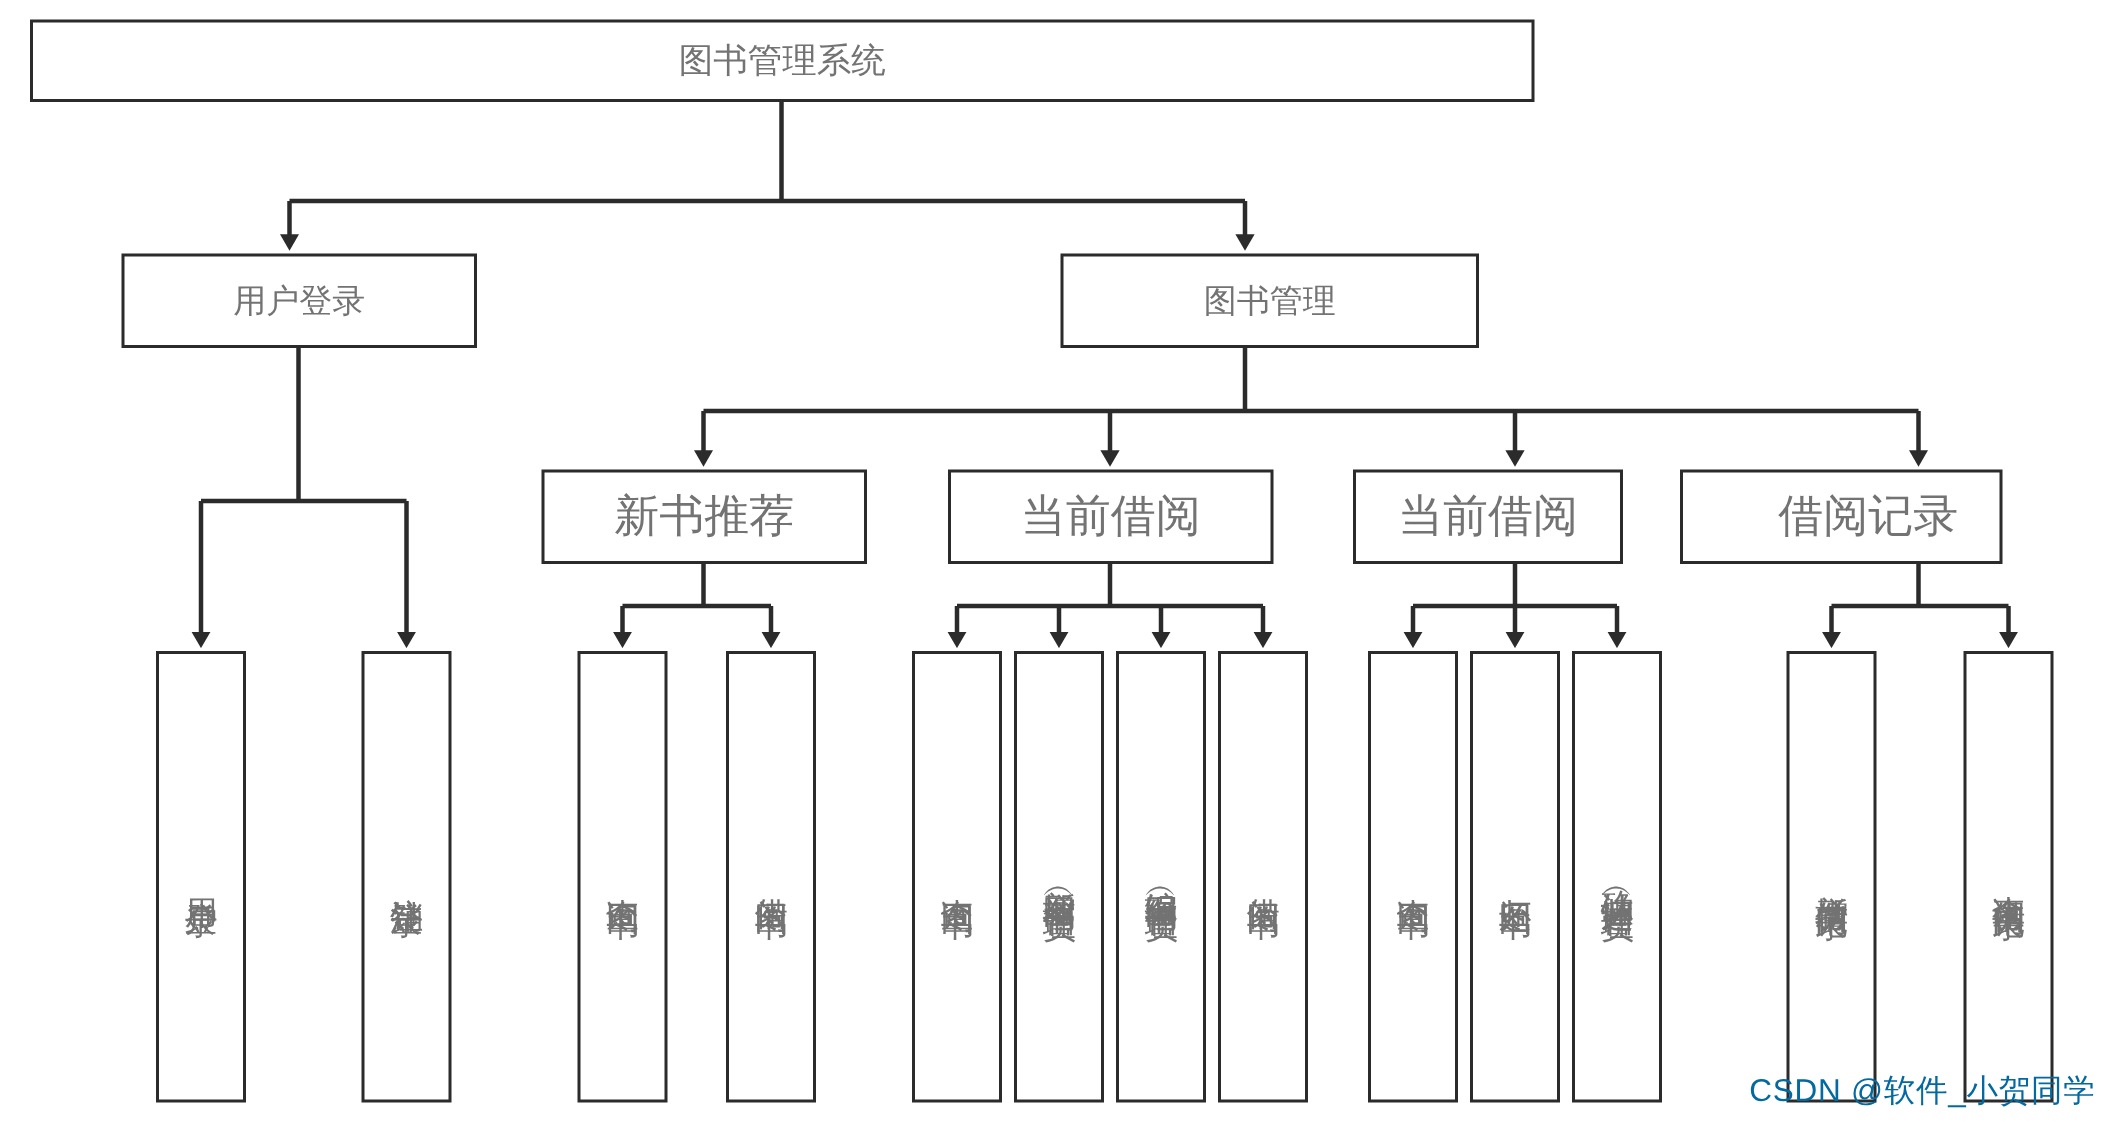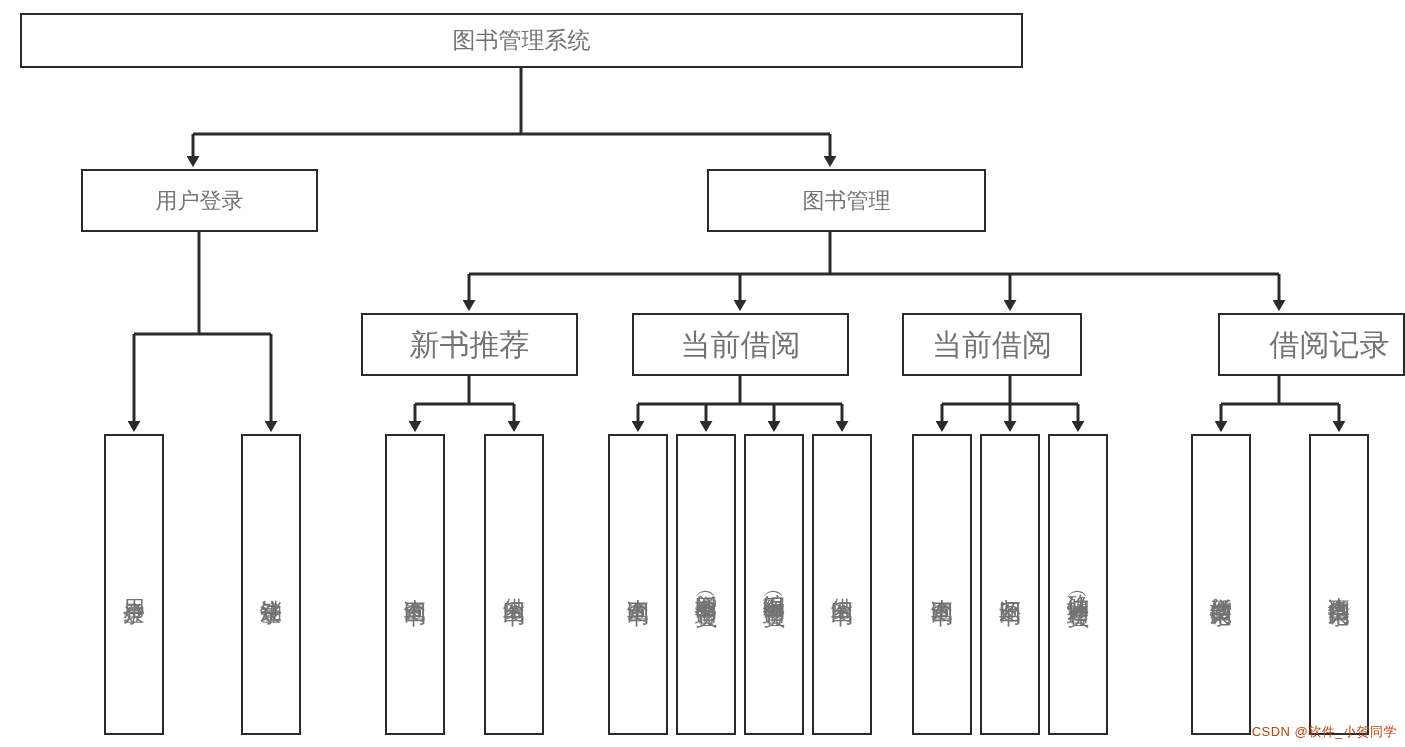--- a/index.html
+++ b/index.html
@@ -42,22 +42,22 @@
     text-orientation:upright;
     letter-spacing:2px;
     padding:10px 0;
     line-height:1.1;
     white-space:nowrap;
   }
   .watermark{
     position:absolute;
     right:8px;
     bottom:6px;
-    font-size:13px;
-    color:#c2410c;
+    font-size:21px;
+    color:#0369a1;
     letter-spacing:0.5px;
     white-space:nowrap;
   }
 </style>
 </head>
 <body>
 
 <div id="canvas">
 
   <svg id="wires" viewBox="0 0 1405 747" xmlns="http://www.w3.org/2000/svg">
@@ -118,21 +118,21 @@
   <div class="node lvl2" style="left:81px;top:169px;width:237px;height:63px;">用户登录</div>
 
   <div class="node lvl2" style="left:690px;top:169px;width:279px;height:63px;margin-left:17px;">图书管理</div>
 
   <div class="node lvl3" style="left:361px;top:313px;width:217px;height:63px;">新书推荐</div>
 
   <div class="node lvl3" style="left:632px;top:313px;width:217px;height:63px;">当前借阅</div>
 
   <div class="node lvl3" style="left:902px;top:313px;width:180px;height:63px;">当前借阅</div>
 
-  <div class="node lvl3" style="left:1218px;top:313px;width:187px;height:63px;padding-left:36px;">借阅记录</div>
+  <div class="node lvl3" style="left:1120px;top:313px;width:215px;height:63px;padding-left:36px;">借阅记录</div>
 
   <div class="node leaf" style="left:104px;top:434px;width:60px;height:301px;">用户登录</div>
 
   <div class="node leaf" style="left:241px;top:434px;width:60px;height:301px;">注销登录</div>
 
   <div class="node leaf" style="left:385px;top:434px;width:60px;height:301px;">查询图书</div>
 
   <div class="node leaf" style="left:484px;top:434px;width:60px;height:301px;">借阅图书</div>
 
   <div class="node leaf" style="left:608px;top:434px;width:60px;height:301px;">查询图书</div>

